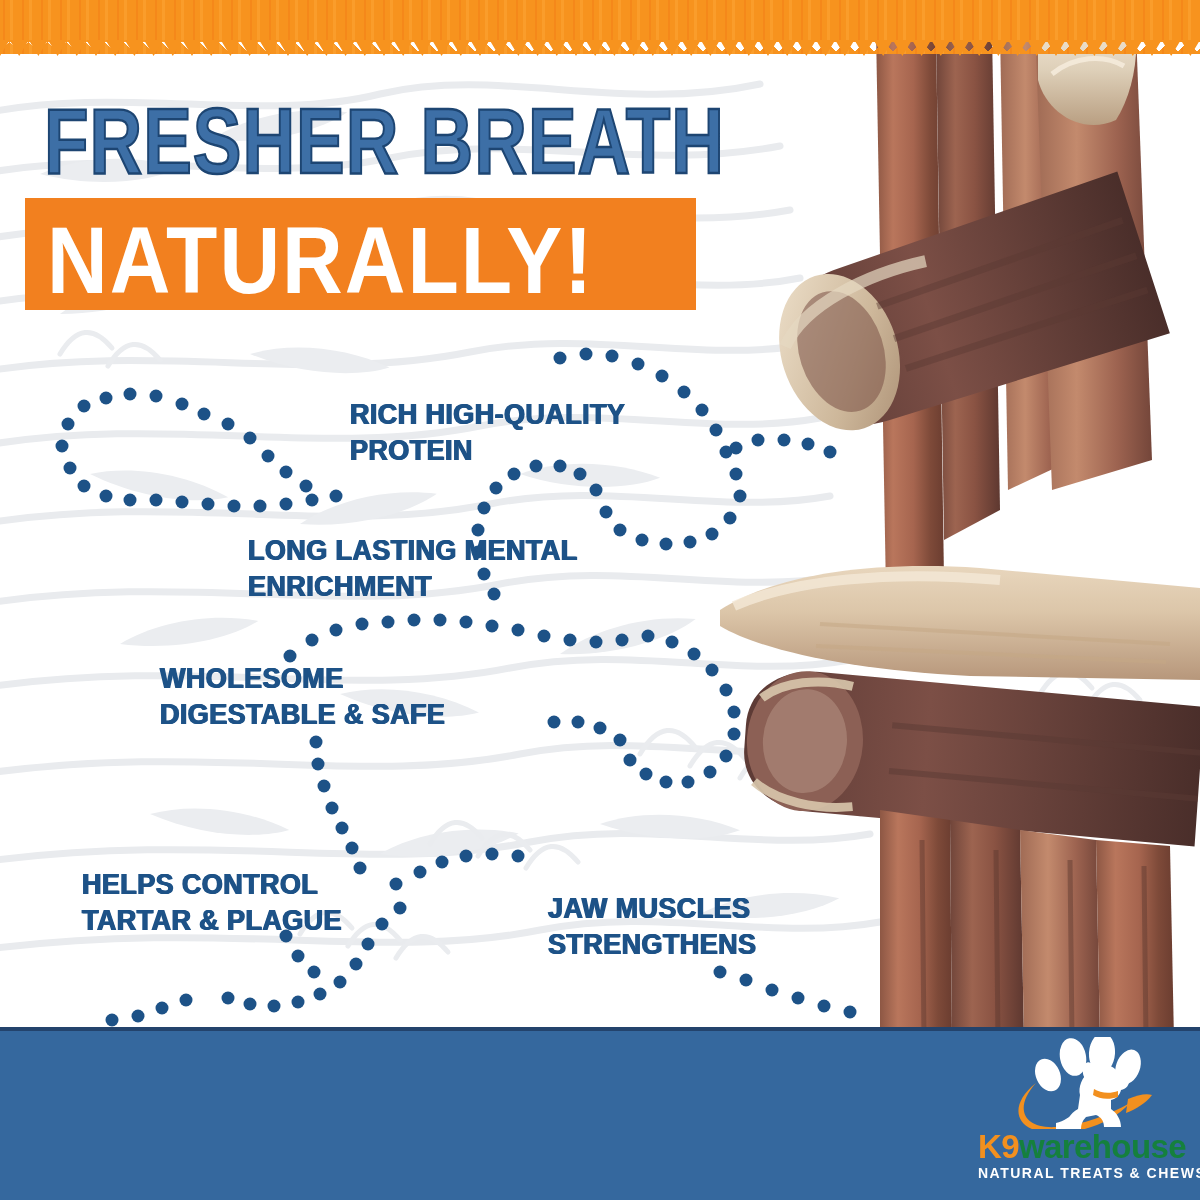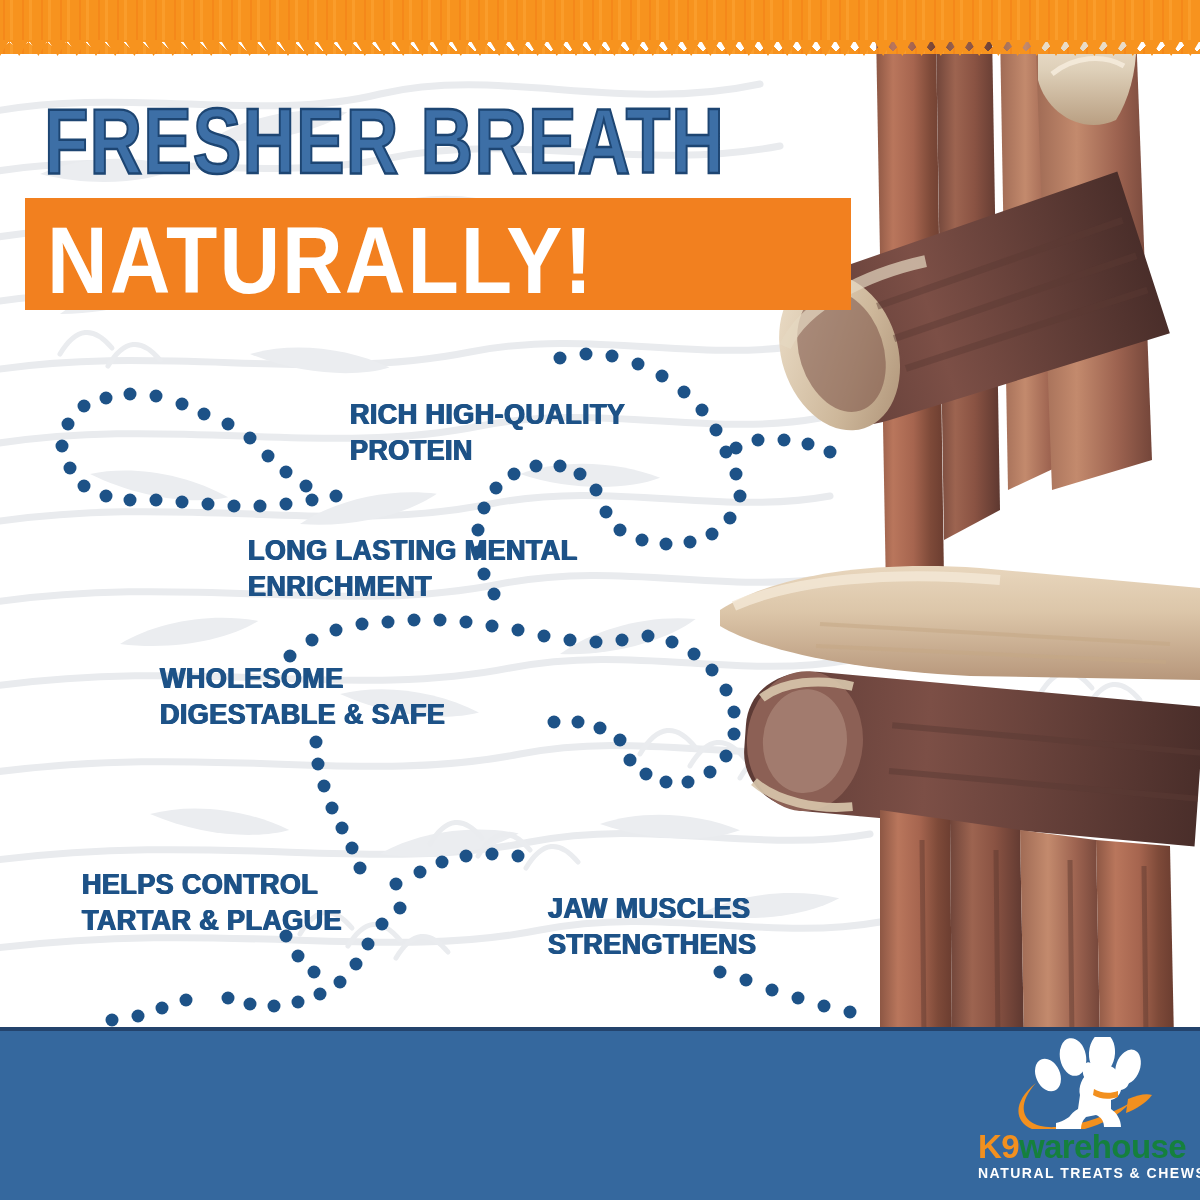--- a/index.html
+++ b/index.html
@@ -104,21 +104,21 @@
     font-family: "Liberation Sans", sans-serif;
     transform: scaleY(1.22) scaleX(0.96);
     transform-origin: left top;
     white-space: nowrap;
   }
 
   .sub-banner {
     position: absolute;
     left: 25px;
     top: 198px;
-    width: 826px;
+    width: 671px;
     height: 112px;
     background: #f2801f;
   }
   .sub-banner-text {
     position: absolute;
     left: 22px;
     top: 4px;
     font-size: 84px;
     line-height: 104px;
     font-weight: bold;

